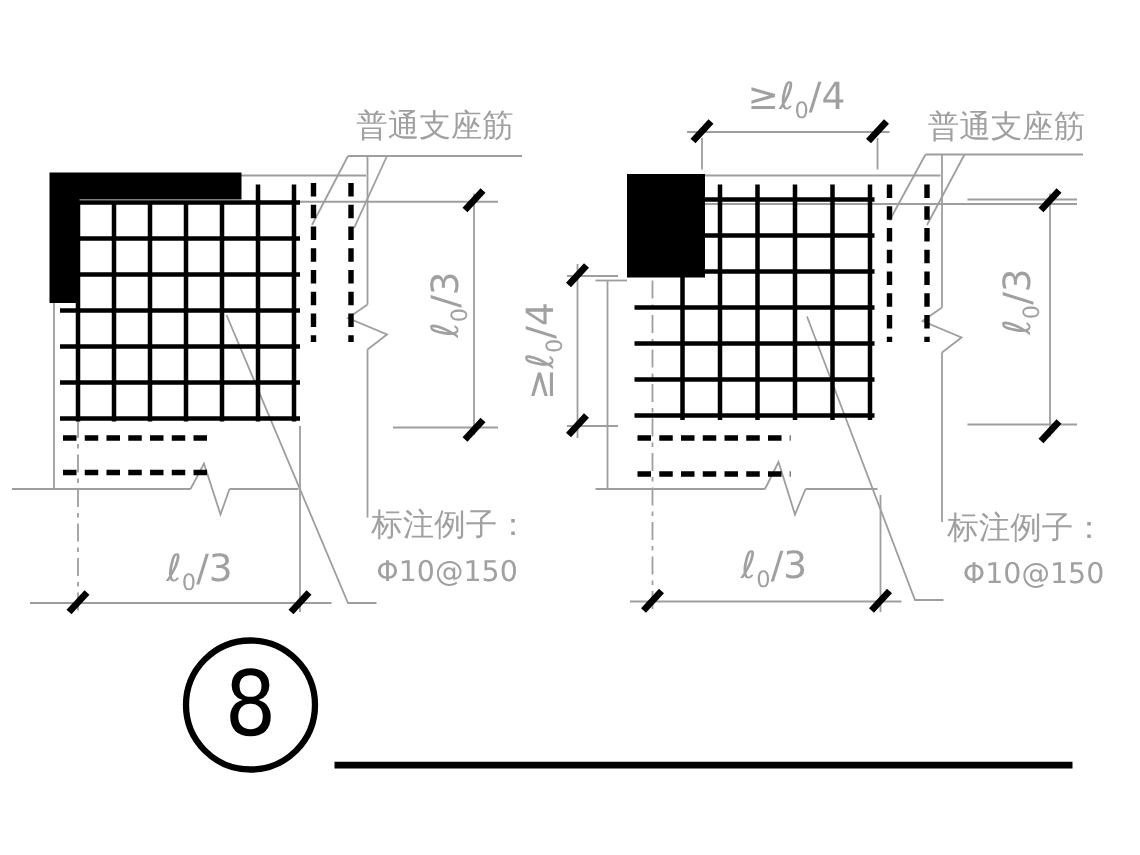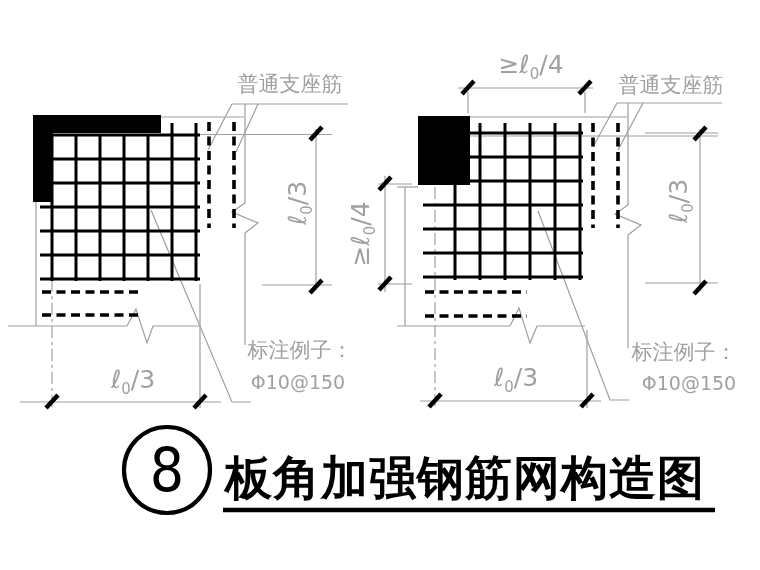--- a/index.html
+++ b/index.html
@@ -148,15 +148,14 @@
   <div class="lbl cn" style="left:671px;top:85px;">普通支座筋</div>
 
   <div class="lbl dim rot" style="left:678px;top:201px;"><span>ℓ</span><sub>0</sub><span>/3</span></div>
 
   <div class="lbl dim" style="left:516px;top:377px;"><span>ℓ</span><sub>0</sub><span>/3</span></div>
 
   <div class="lbl cn" style="left:684px;top:352px;">标注例子：</div>
   <div class="lbl example-val" style="left:689px;top:383px;">Φ10@150</div>
 
   <div class="title-number" style="left:167px;top:470px;">8</div>
-  <div class="title-text" style="left:225px;top:477px;">板角加强钢筋网构造图</div>
 
 </div>
 
 </body></html>

